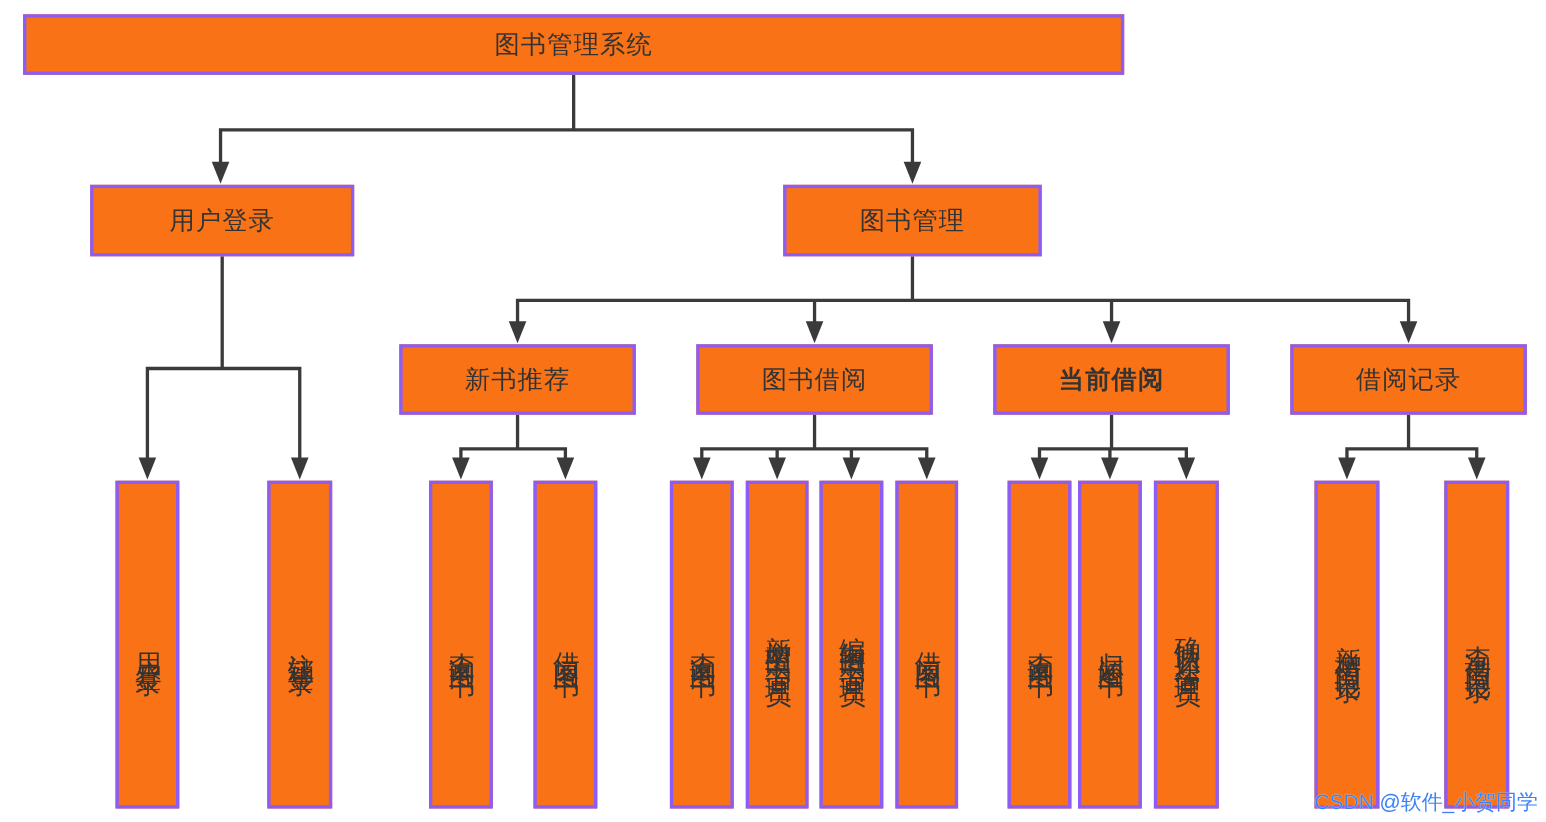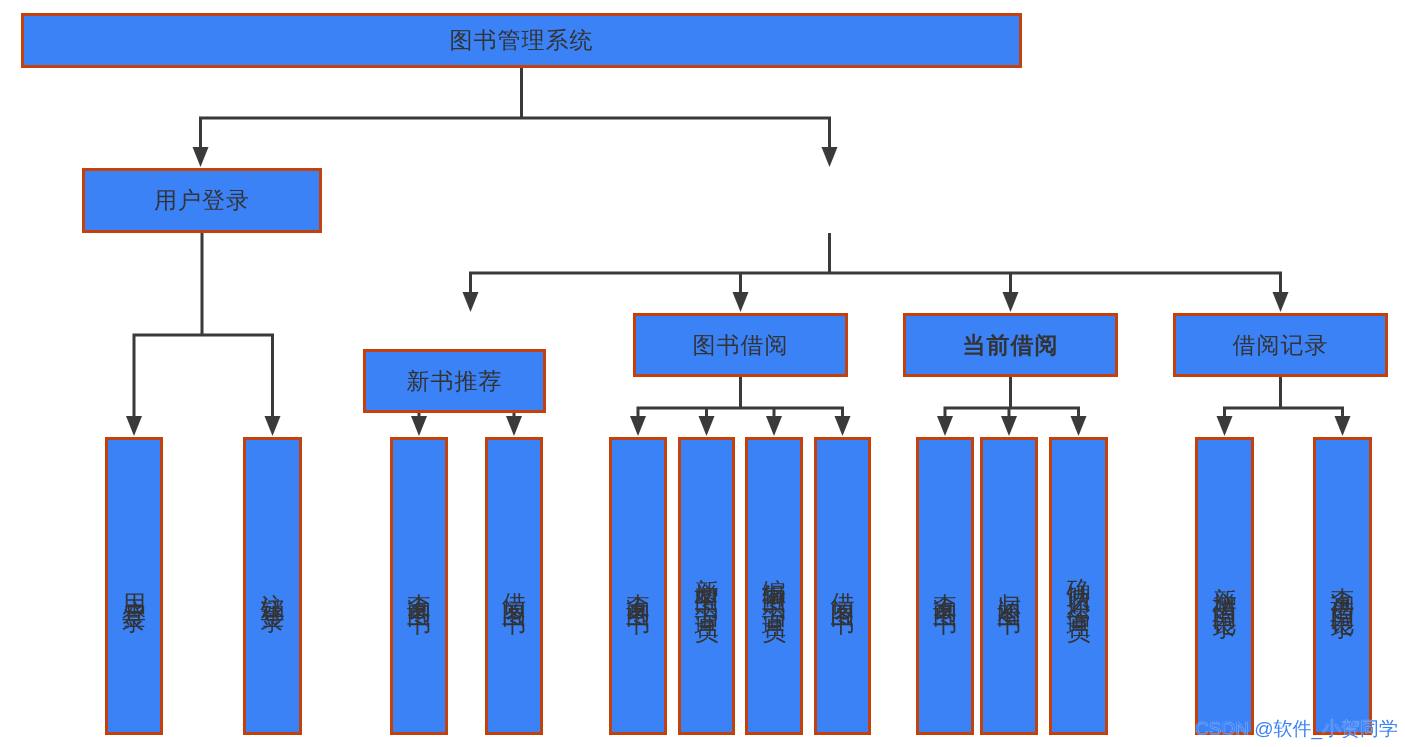--- a/index.html
+++ b/index.html
@@ -20,22 +20,22 @@
     position: absolute;
     left: 0;
     top: 0;
     width: 1405px;
     height: 747px;
     pointer-events: none;
   }
   .node {
     position: absolute;
     box-sizing: border-box;
-    border: 3px solid #c2410c;
-    background: #3b82f6;
+    border: 3px solid #8b5cf6;
+    background: #f97316;
     display: flex;
     align-items: center;
     justify-content: center;
     text-align: center;
   }
   .hbox {
     font-size: 23px;
     letter-spacing: 1px;
     white-space: nowrap;
   }
@@ -108,22 +108,23 @@
       <polygon points="1070.5,416 1086.5,416 1078.5,436"></polygon>
 
       <polygon points="1216.5,416 1232.5,416 1224.5,436"></polygon>
       <polygon points="1334.5,416 1350.5,416 1342.5,436"></polygon>
     </g>
   </svg>
 
   <div class="node hbox" style="left:21px; top:13px; width:1001px; height:55px;">图书管理系统</div>
 
   <div class="node hbox" style="left:82px; top:168px; width:240px; height:65px;">用户登录</div>
+  <div class="node hbox" style="left:712px; top:168px; width:235px; height:65px;">图书管理</div>
 
-  <div class="node hbox" style="left:363px; top:313px; width:183px; height:64px;margin-top:36px;">新书推荐</div>
+  <div class="node hbox" style="left:363px; top:313px; width:215px; height:64px;">新书推荐</div>
   <div class="node hbox" style="left:633px; top:313px; width:215px; height:64px;">图书借阅</div>
   <div class="node hbox" style="left:903px; top:313px; width:215px; height:64px;font-weight:bold;">当前借阅</div>
   <div class="node hbox" style="left:1173px; top:313px; width:215px; height:64px;">借阅记录</div>
 
   <div class="node vbox" style="left:105px; top:437px; width:58px; height:298px;">
     <span class="vtext">用户登录</span>
   </div>
   <div class="node vbox" style="left:243px; top:437px; width:59px; height:298px;">
     <span class="vtext">注销登录</span>
   </div>

